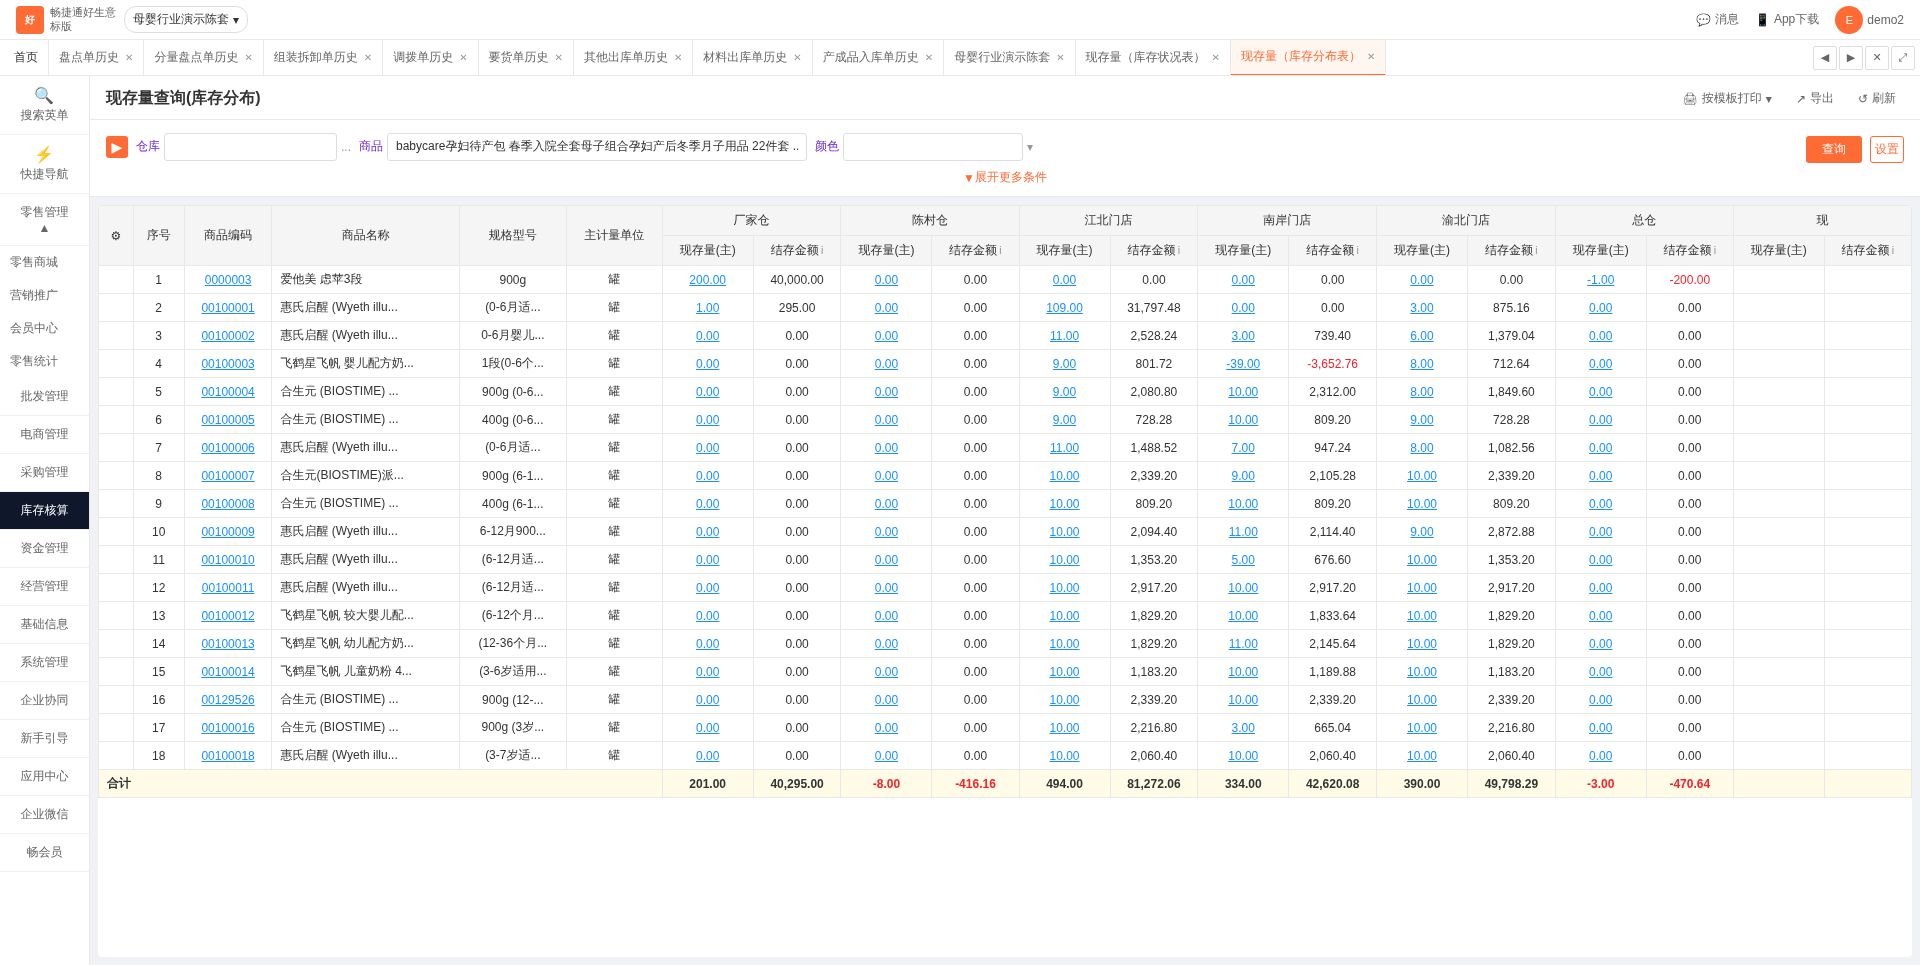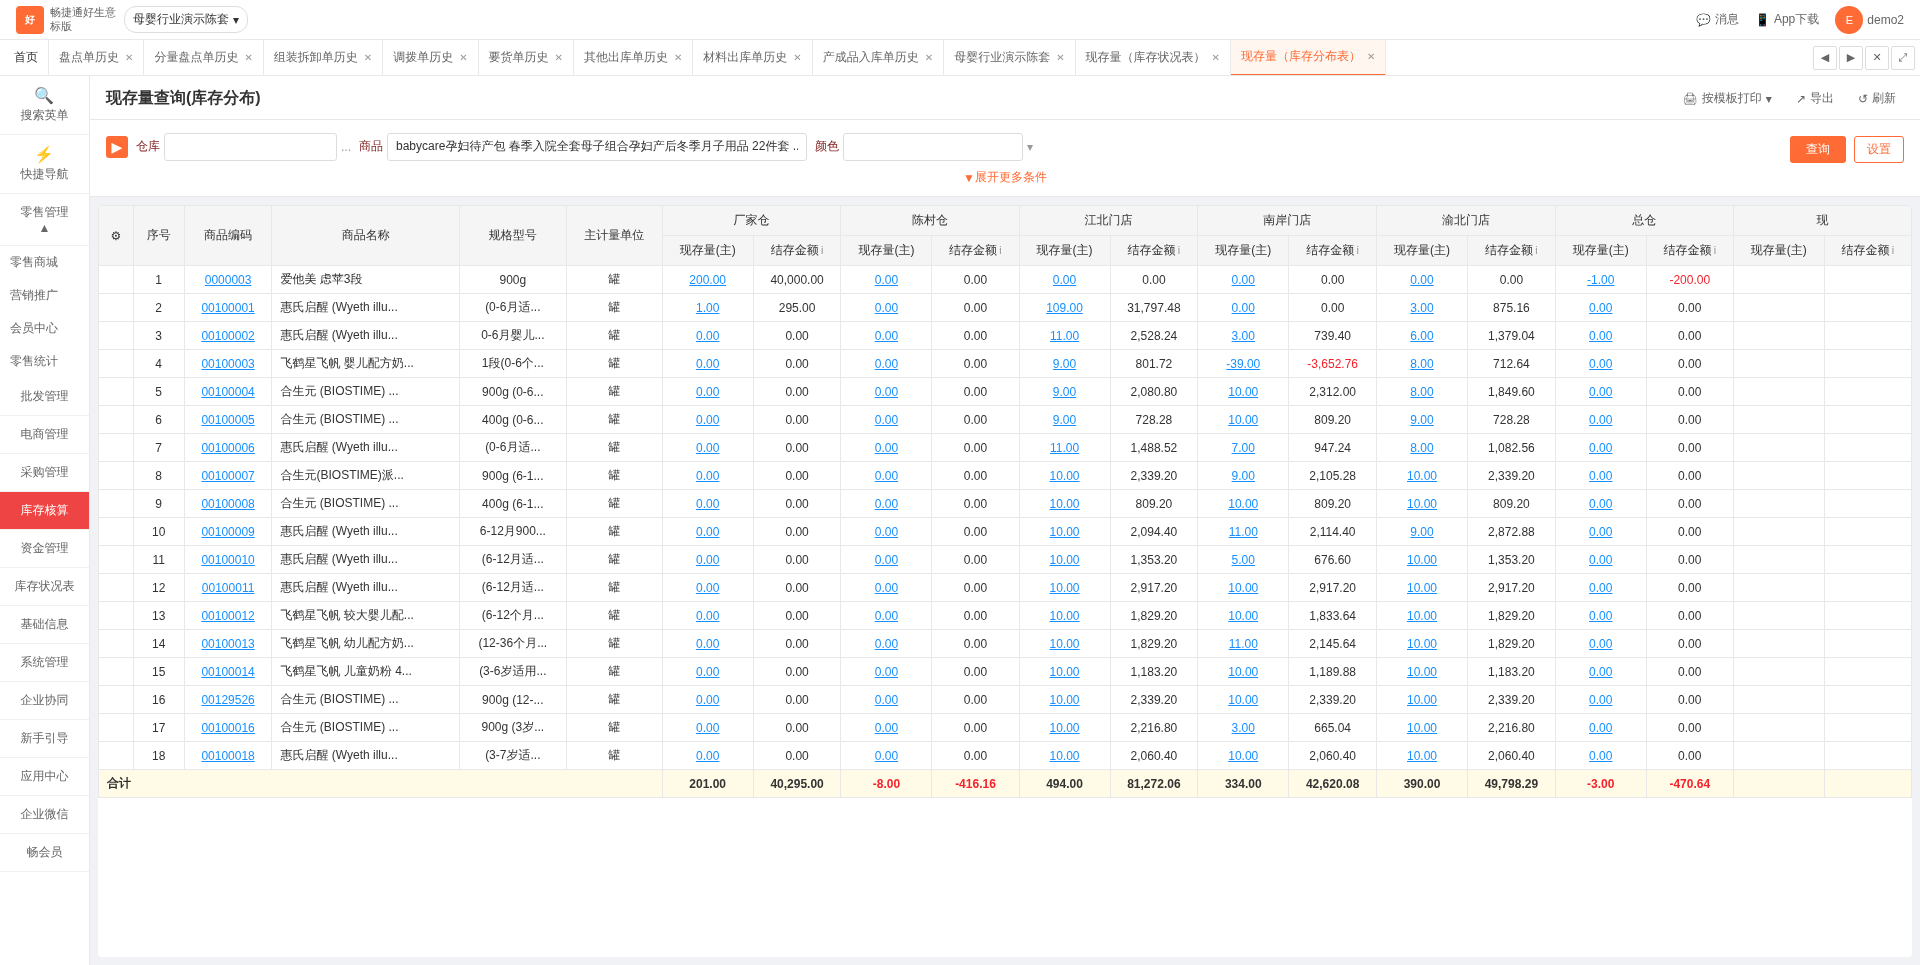--- a/index.html
+++ b/index.html
@@ -24,43 +24,43 @@
     .nav-tab .close-x { color: #999; font-size: 10px; margin-left: 2px; }
     .nav-arrows { display: flex; align-items: center; margin-left: auto; }
     .nav-arrow-btn { width: 24px; height: 24px; display: flex; align-items: center; justify-content: center; border: 1px solid #ddd; border-radius: 2px; cursor: pointer; color: #666; margin: 0 1px; font-size: 11px; }
 
     
     .main-layout { display: flex; height: calc(965px - 76px); }
 
     
     .sidebar { width: 90px; background: #fff; border-right: 1px solid #e8e8e8; display: flex; flex-direction: column; overflow-y: auto; }
     .sidebar-item { padding: 10px 6px; text-align: center; cursor: pointer; color: #666; font-size: 12px; border-bottom: 1px solid #f0f0f0; }
-    .sidebar-item.active { background: #ef4444; color: white; }
+    .sidebar-item.active { background: #0f172a; color: white; }
     .sidebar-item-icon { font-size: 16px; margin-bottom: 2px; }
     .sidebar-sub { padding: 8px 10px; cursor: pointer; color: #666; font-size: 12px; }
 
     
     .content { flex: 1; display: flex; flex-direction: column; overflow: hidden; background: #f0f2f5; }
 
     
     .page-header { background: #fff; padding: 10px 16px 8px; border-bottom: 1px solid #e8e8e8; display: flex; align-items: center; justify-content: space-between; }
     .page-title { font-size: 16px; font-weight: bold; color: #333; }
     .page-actions { display: flex; align-items: center; gap: 8px; }
     .action-btn { display: flex; align-items: center; gap: 4px; padding: 4px 8px; border: none; background: none; cursor: pointer; color: #666; font-size: 12px; }
 
     
     .filter-bar { background: #fff; padding: 10px 16px; border-bottom: 1px solid #e8e8e8; }
     .filter-row { display: flex; align-items: center; gap: 8px; margin-bottom: 6px; }
     .filter-item { display: flex; align-items: center; gap: 4px; }
-    .filter-label { color: #7f1d1d; font-size: 12px; white-space: nowrap; }
+    .filter-label { color: #6d28d9; font-size: 12px; white-space: nowrap; }
     .filter-input { height: 28px; border: 1px solid #ddd; border-radius: 3px; padding: 0 8px; font-size: 12px; color: #333; min-width: 80px; }
     .filter-input-wide { min-width: 300px; }
     .filter-dots { color: #999; cursor: pointer; }
     .btn-query { background: #ff6b35; color: white; border: none; border-radius: 3px; padding: 5px 16px; cursor: pointer; font-size: 12px; }
-    .btn-setting { background: #fff; color: #ff6b35; border: 1px solid #ff6b35; border-radius: 3px; padding: 4px 12px; cursor: pointer; font-size: 12px; }
+    .btn-setting { background: #fff; color: #ff6b35; border: 1px solid #ff6b35; border-radius: 3px; padding: 4px 4px; cursor: pointer; font-size: 12px; }
     .filter-expand { display: flex; align-items: center; justify-content: center; color: #ff6b35; cursor: pointer; font-size: 12px; margin-top: 4px; }
     .orange-arrow { width: 22px; height: 22px; background: #ff6b35; color: white; display: flex; align-items: center; justify-content: center; border-radius: 3px; cursor: pointer; font-size: 14px; }
 
     
     .table-area { flex: 1; overflow: auto; padding: 0; background: #fff; margin: 8px; border-radius: 4px; }
     .data-table { width: 100%; border-collapse: collapse; font-size: 12px; }
     .data-table th { background: #f5f5f5; border: 1px solid #e8e8e8; padding: 6px 8px; text-align: center; color: #333; font-weight: normal; white-space: nowrap; position: sticky; top: 0; z-index: 2; }
     .data-table td { border: 1px solid #e8e8e8; padding: 5px 8px; text-align: center; color: #333; white-space: nowrap; }
     .data-table tr.summary-row td { background: #fffbe6; font-weight: bold; }
     .data-table td.text-left { text-align: left; }
@@ -203,21 +203,21 @@
     <div class="sidebar-item">
       <div>采购管理</div>
     </div>
     <div class="sidebar-item active">
       <div>库存核算</div>
     </div>
     <div class="sidebar-item">
       <div>资金管理</div>
     </div>
     <div class="sidebar-item">
-      <div>库存状况表</div>
+      <div>经营管理</div>
     </div>
     <div class="sidebar-item">
       <div>基础信息</div>
     </div>
     <div class="sidebar-item">
       <div>系统管理</div>
     </div>
     <div class="sidebar-item">
       <div>企业协同</div>
     </div>

